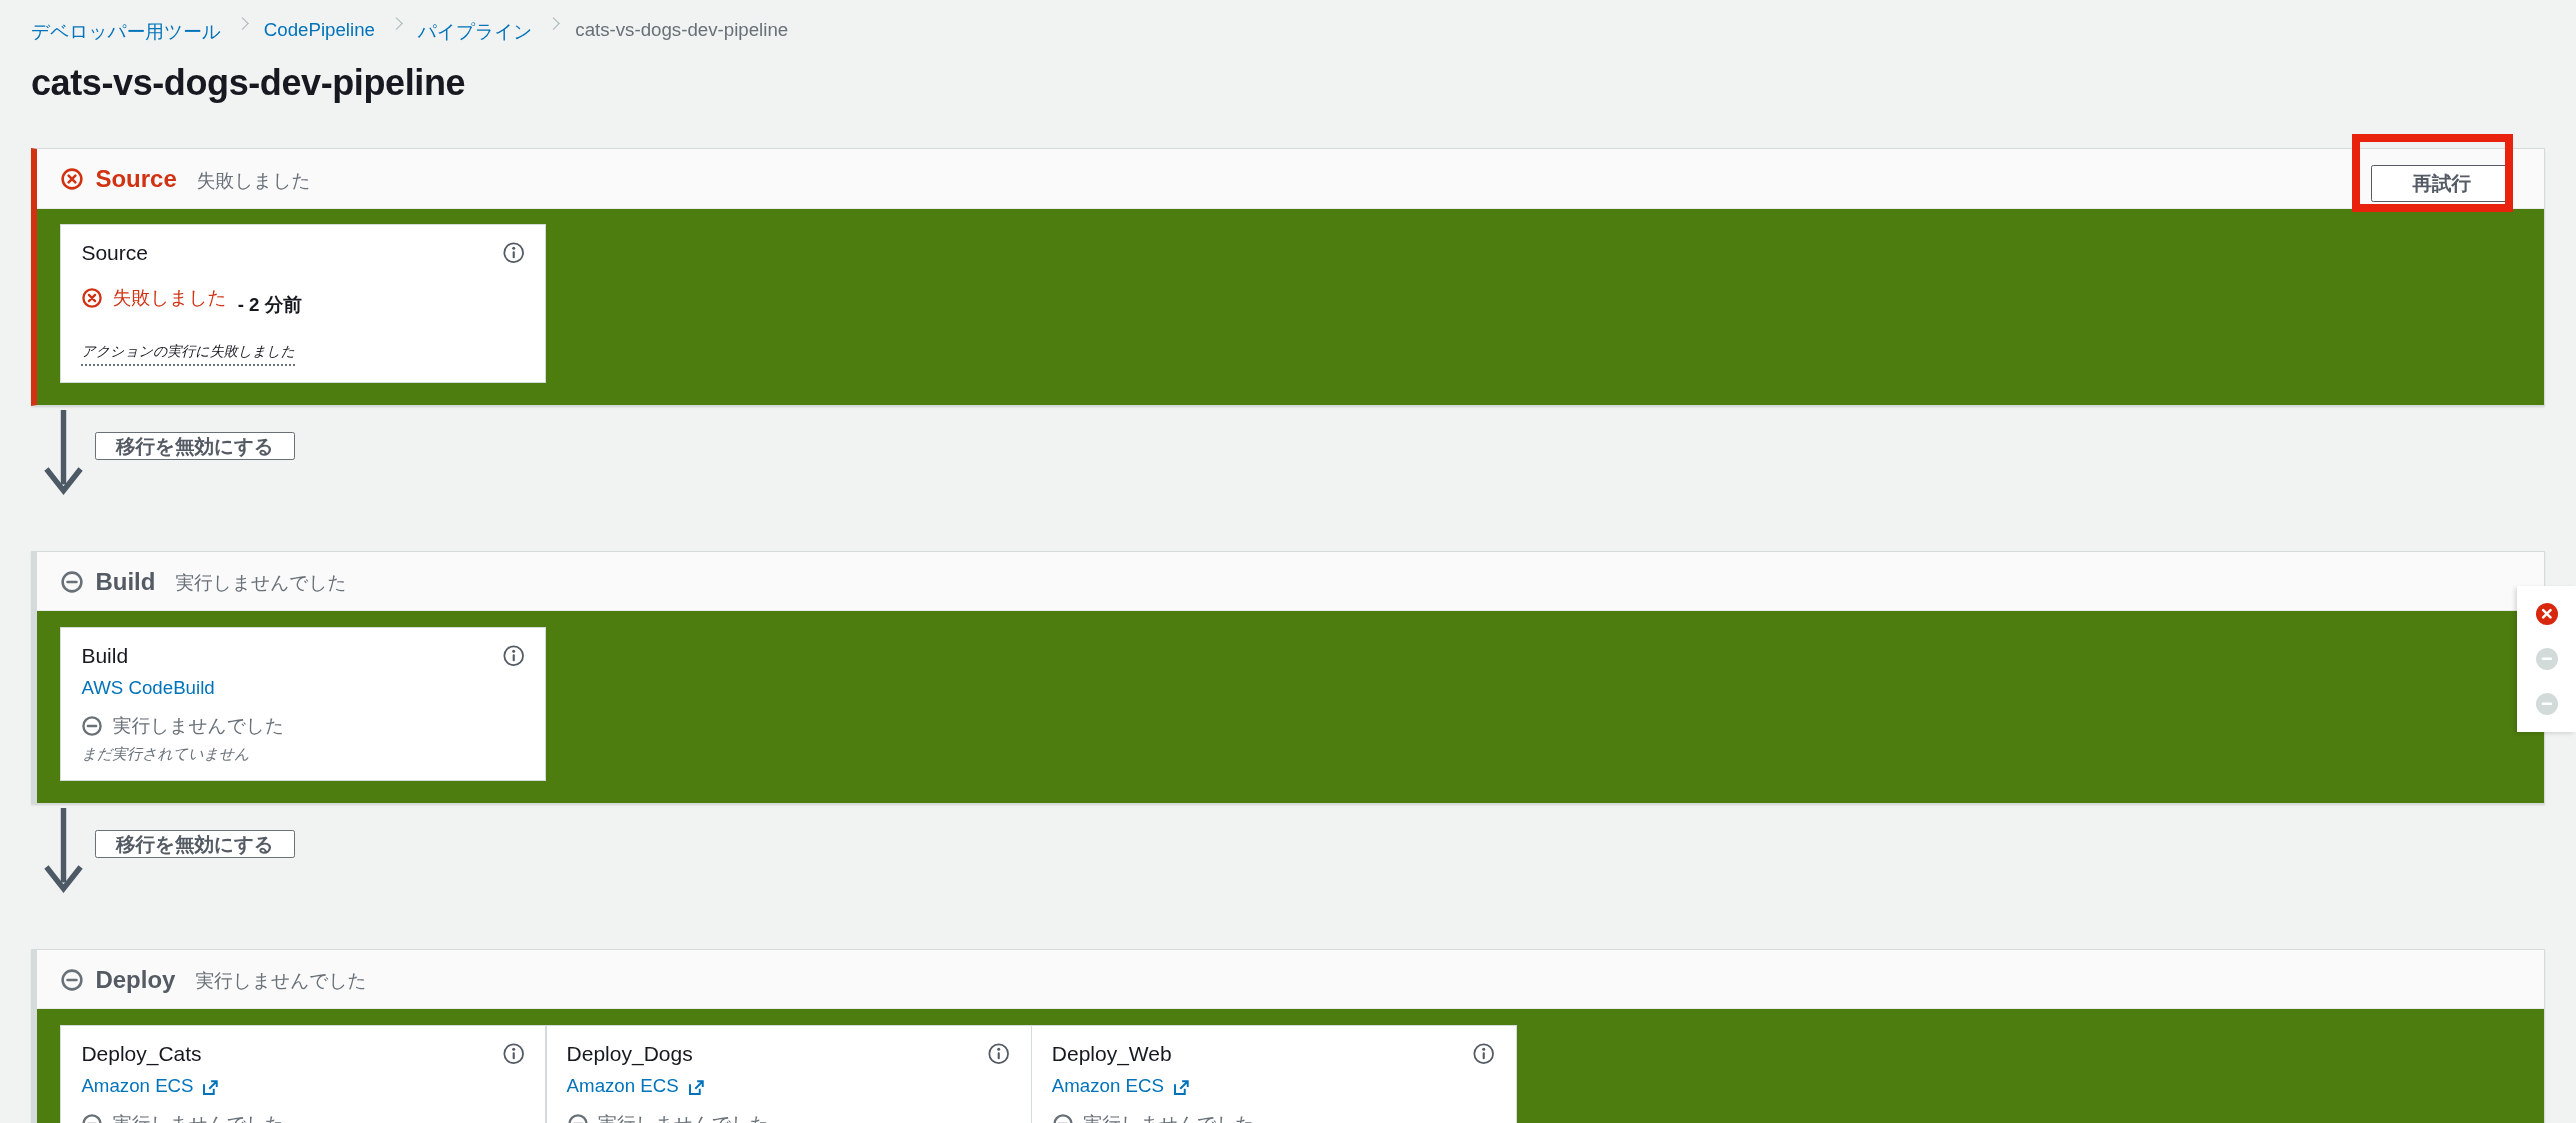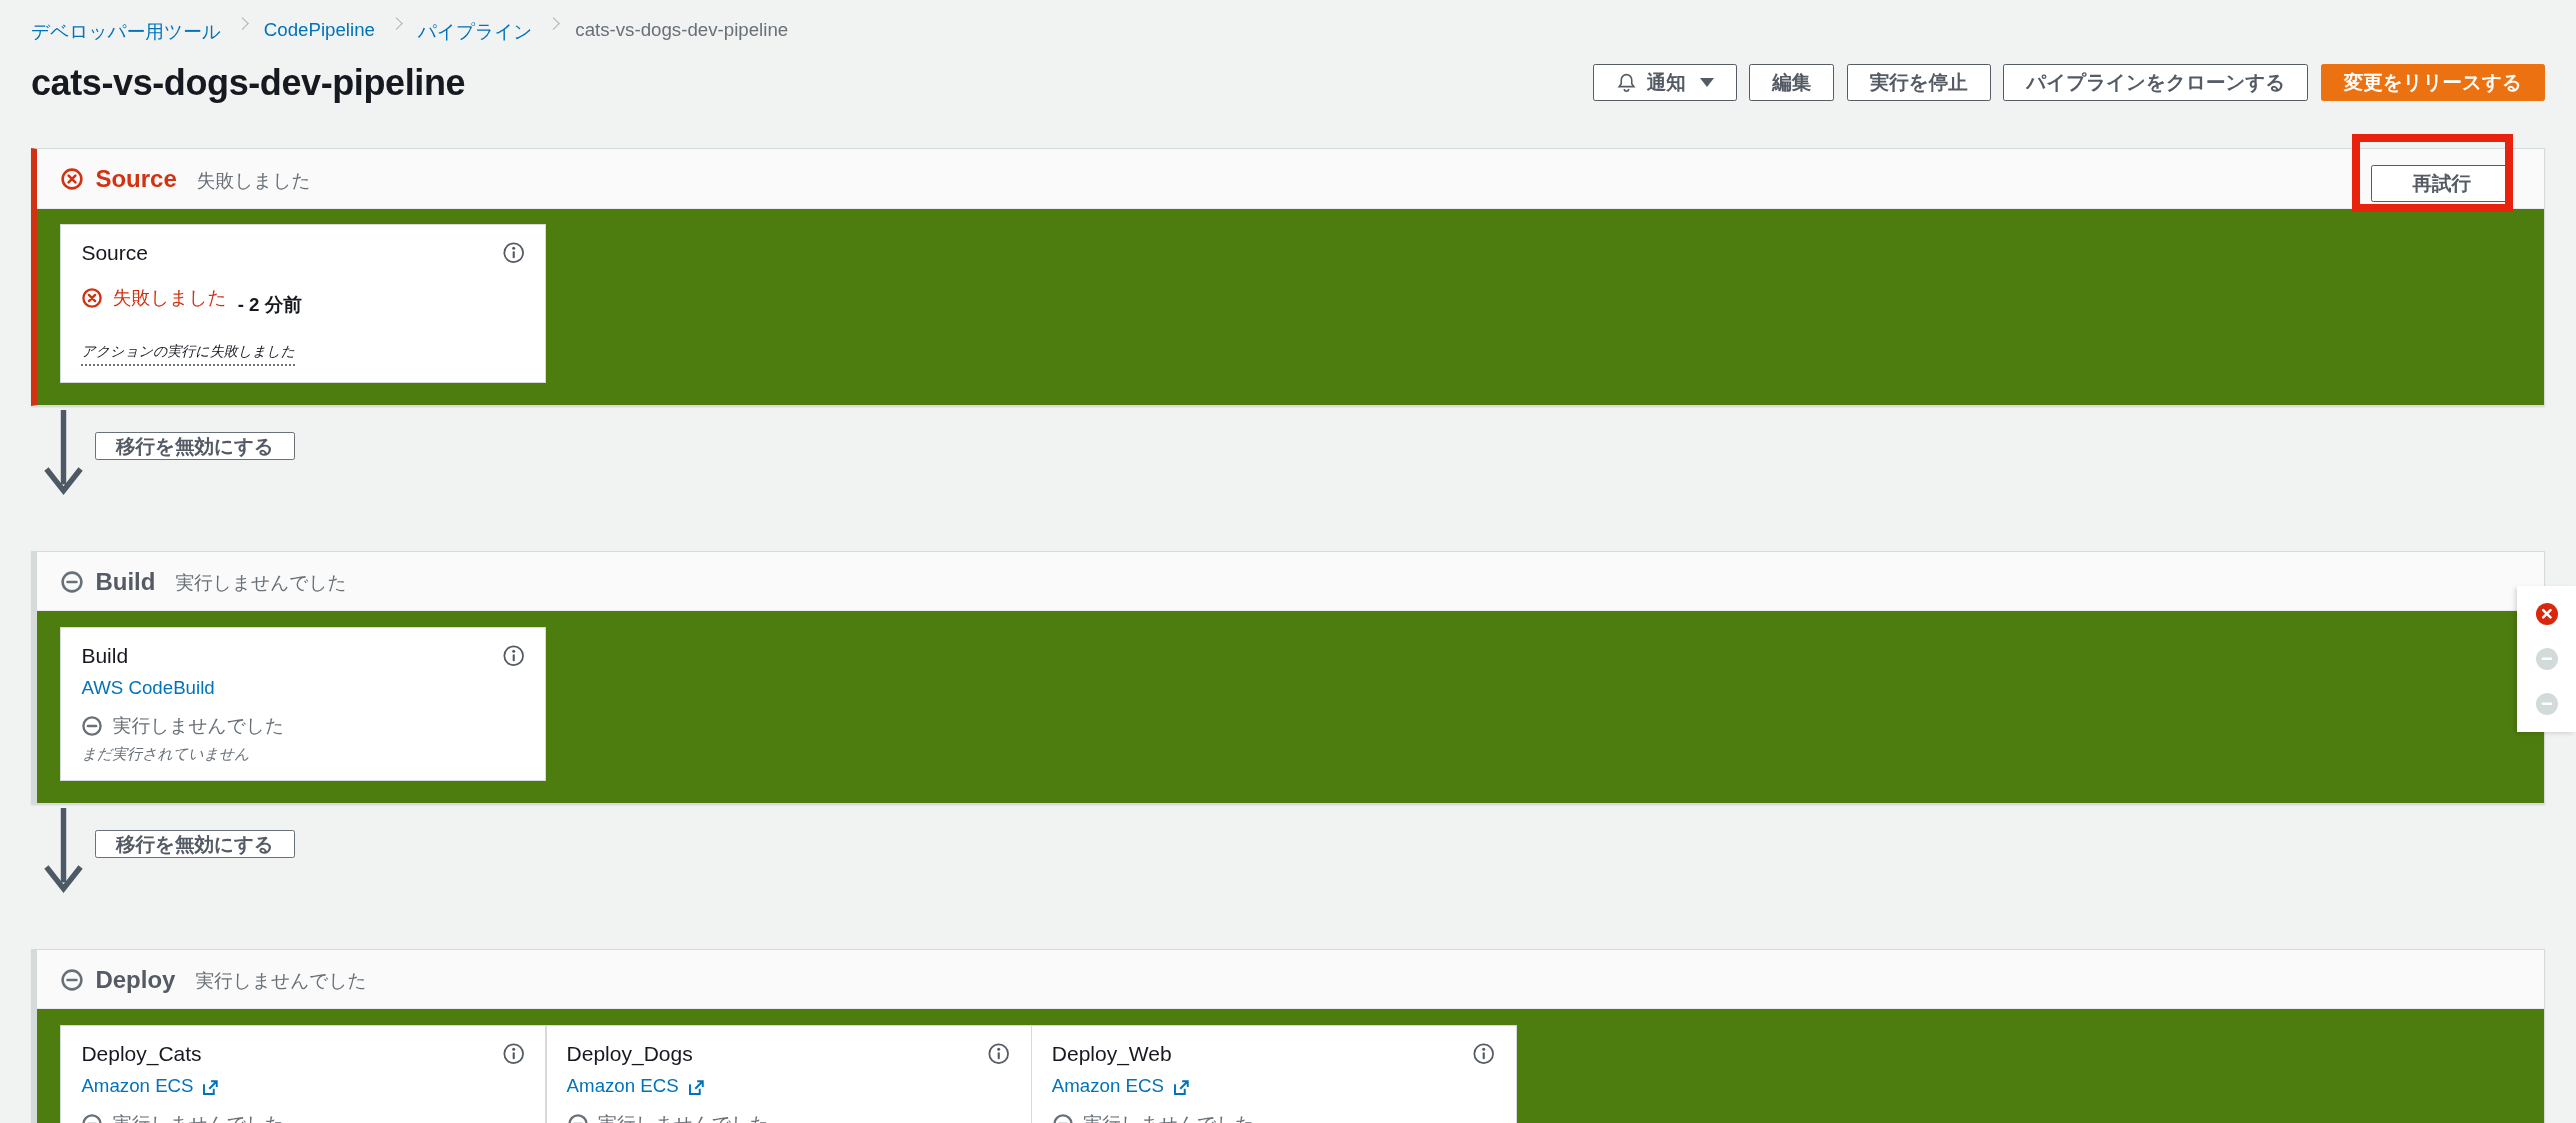--- a/index.html
+++ b/index.html
@@ -85,34 +85,20 @@
       <span class="chev"></span>
       <a class="crumb">CodePipeline</a>
       <span class="chev"></span>
       <a class="crumb">パイプライン</a>
       <span class="chev"></span>
       <span class="crumb-current">cats-vs-dogs-dev-pipeline</span>
     </div>
 
     <div class="title-row">
       <h1 class="page-title">cats-vs-dogs-dev-pipeline</h1>
-      <div class="actions">
-        <button class="btn">
-          <svg width="21" height="21" viewBox="0 0 24 24">
-            <path d="M12 3 a6 6 0 0 1 6 6 v4.5 l2.4 3.2 H3.6 L6 13.5 V9 a6 6 0 0 1 6-6 z" fill="none" stroke="#545b64" stroke-width="1.8"></path>
-            <path d="M9.5 19.5 a2.5 2.5 0 0 0 5 0" fill="none" stroke="#545b64" stroke-width="1.8"></path>
-          </svg>
-          <span>通知</span>
-          <span class="caret"></span>
-        </button>
-        <button class="btn">編集</button>
-        <button class="btn">実行を停止</button>
-        <button class="btn">パイプラインをクローンする</button>
-        <button class="btn btn-primary">変更をリリースする</button>
-      </div>
     </div>
 
     <div class="stage failed">
       <div class="stage-header">
         <div class="stage-name-row">
           <svg width="24" height="24" viewBox="0 0 32 32">
             <circle cx="16" cy="16" r="12.5" fill="none" stroke="#d13212" stroke-width="3.4"></circle>
             <path d="M11.5 11.5 L20.5 20.5 M20.5 11.5 L11.5 20.5" stroke="#d13212" stroke-width="3.4" stroke-linecap="round"></path>
           </svg>
           <span class="stage-name">Source</span>

